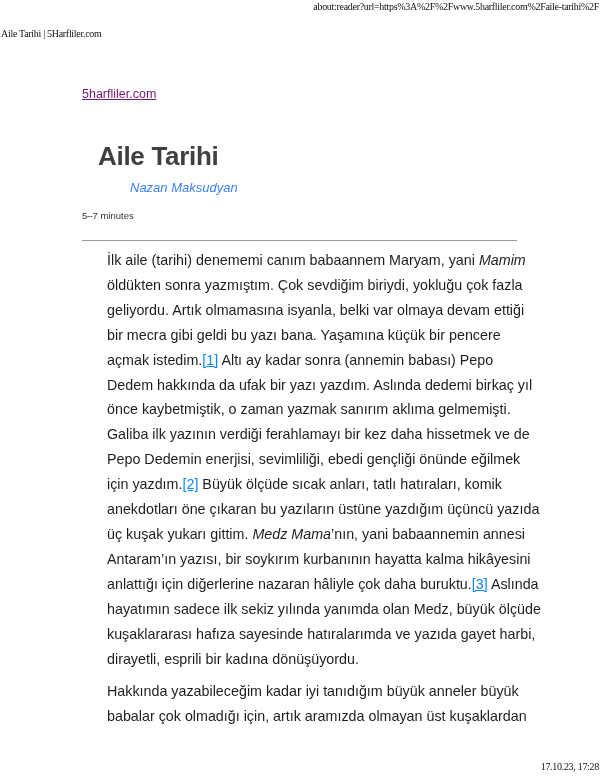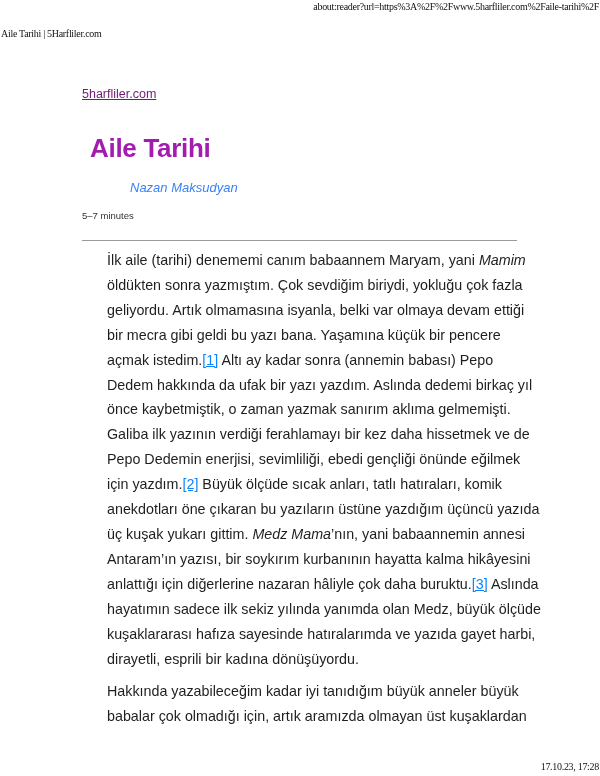--- a/index.html
+++ b/index.html
@@ -17,22 +17,22 @@
   .print-footer { top: 761px; height: 14px; }
   .ph-left { position: absolute; left: 1px; top: 15px; white-space: nowrap; margin-top: 12px; }
   .ph-right { position: absolute; right: 1px; top: 0; white-space: nowrap; }
 
   .article { position: absolute; left: 82px; top: 84px; width: 436px; }
   .site-link {
     display: inline-block; font-size: 12.5px; color: #701a75;
     text-decoration: underline; line-height: 16px;
   }
   .title {
-    margin: 8px; position: absolute; top: 40px; left: 0;
-    font-size: 26px; font-weight: bold; color: #a21caf; line-height: 32px;
+    margin: 16px; position: absolute; top: 40px; left: 0;
+    font-size: 26px; font-weight: bold; color: #404040; line-height: 32px;
     letter-spacing: -0.3px;
   }
   .byline {
     position: absolute; top: 96px; left: 0;
     font-size: 13px; font-style: italic; color: #3b82f6; line-height: 16px; margin-left: 48px;
   }
   .readtime {
     position: absolute; top: 126px; left: 0;
     font-size: 9.5px; color: #333; line-height: 12px;
   }

